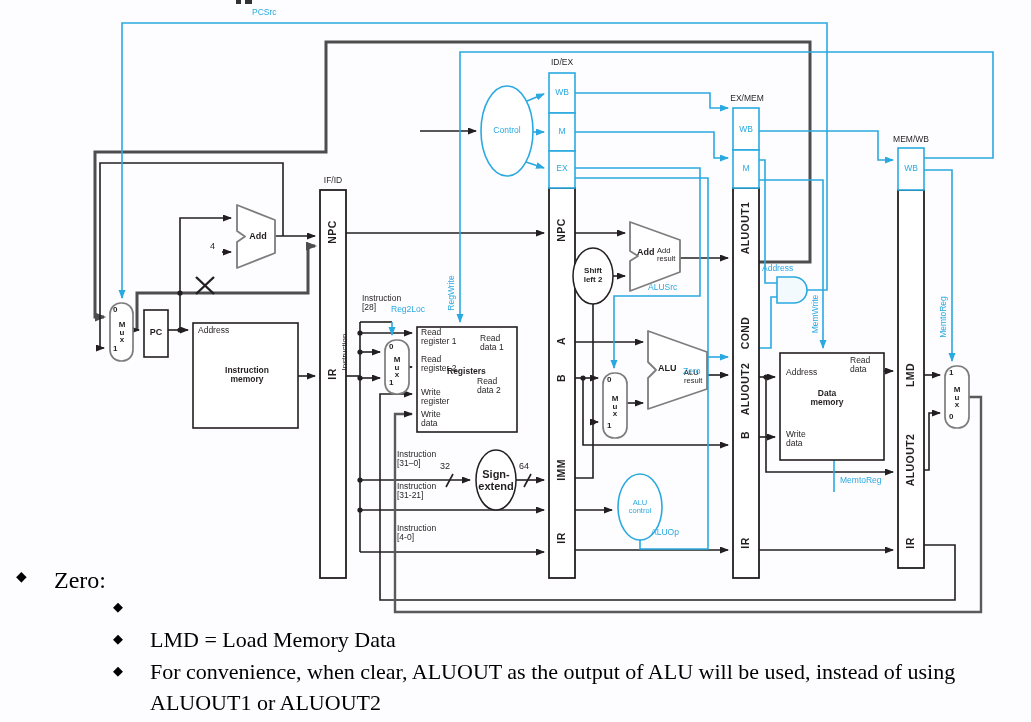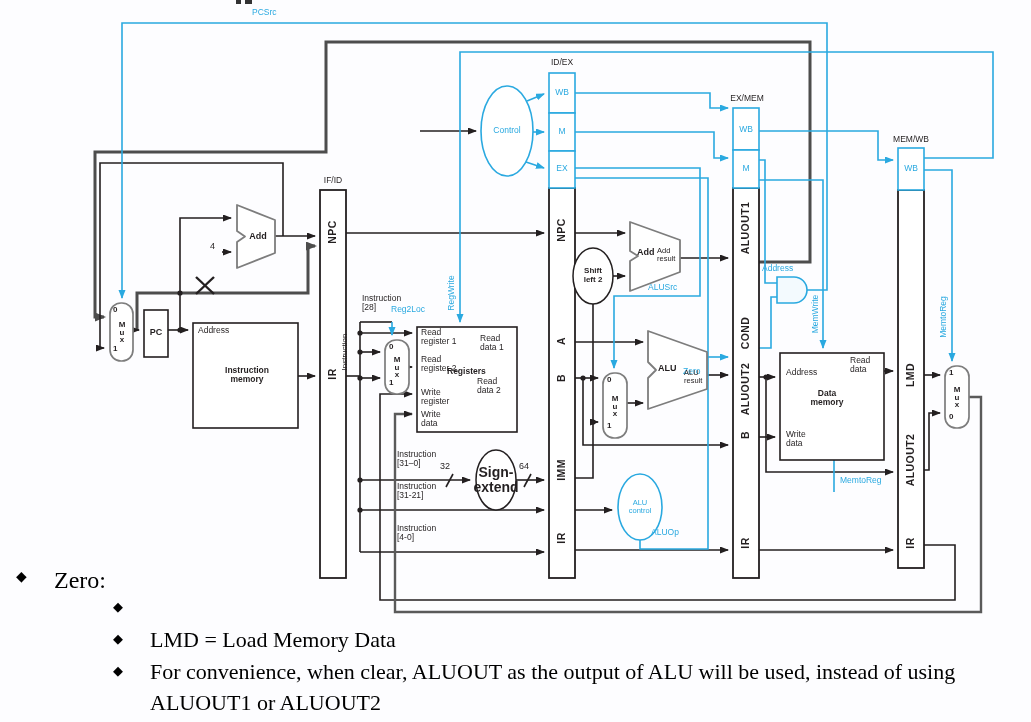--- a/index.html
+++ b/index.html
@@ -243,21 +243,21 @@
 
 <div class="lbl b f9 c" style="left:258px;top:237px">Add</div>
 <div class="lbl b f9" style="left:637px;top:248px">Add</div>
 <div class="lbl sm" style="left:657px;top:247px">Add
 result</div>
 <div class="lbl b f9" style="left:658px;top:364px">ALU</div>
 <div class="lbl sm" style="left:684px;top:369px">ALU
 result</div>
 <div class="lbl b c" style="left:593px;top:276px;font-size:8px">Shift
 left 2</div>
-<div class="lbl b c" style="left:496px;top:480px;font-size:14px">Sign-
+<div class="lbl b c" style="left:496px;top:480px;font-size:11px">Sign-
 extend</div>
 
 <div class="lbl r" style="left:345px;top:352px;font-size:8px">Instruction</div>
 <div class="lbl" style="left:362px;top:294px">Instruction
 [28]</div>
 <div class="lbl" style="left:397px;top:450px">Instruction
 [31–0]</div>
 <div class="lbl" style="left:397px;top:482px">Instruction
 [31-21]</div>
 <div class="lbl" style="left:397px;top:524px">Instruction

